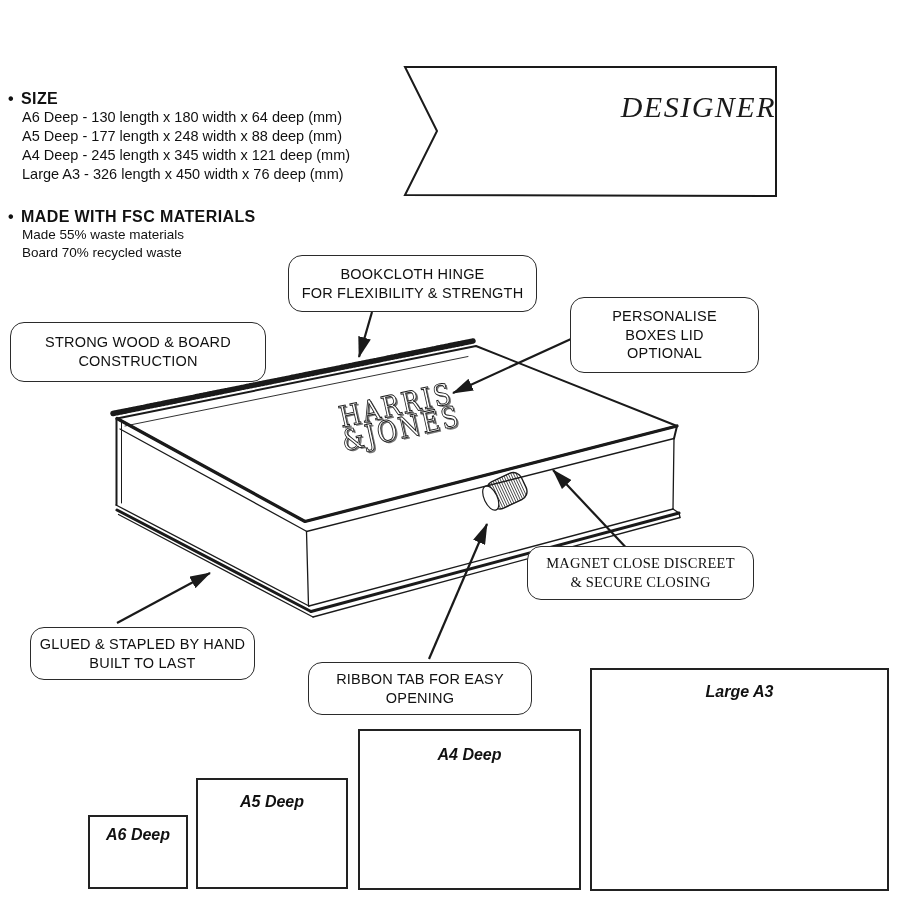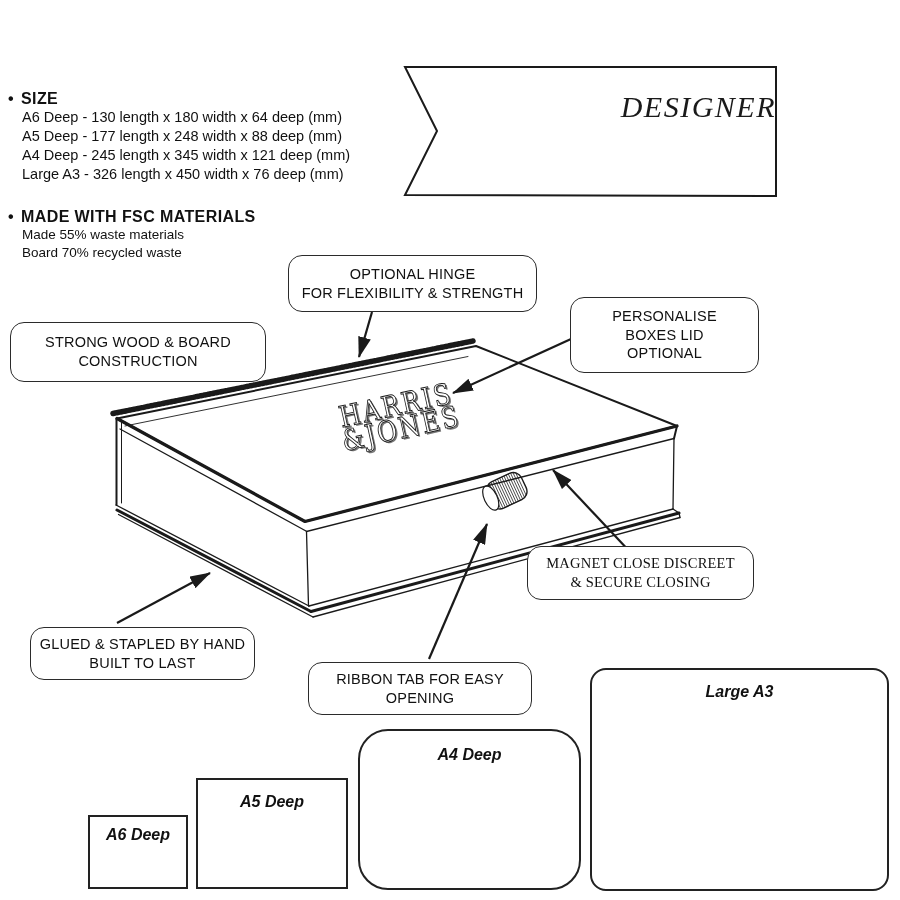--- a/index.html
+++ b/index.html
@@ -33,23 +33,23 @@
   #callout-ribbon      {left:308px;top:662px;width:222px;height:51px;}
 
   
   .size-box{position:absolute;z-index:2;background:#fff;border:2px solid #222;}
   .size-box .size-box-label{display:block;text-align:center;font-weight:bold;
       font-style:italic;font-size:16px;color:#111;}
   #size-box-a6{left:88px; top:815px;width:96px; height:70px;}
   #size-box-a6 .size-box-label{margin-top:9px;}
   #size-box-a5{left:196px;top:778px;width:148px;height:107px;}
   #size-box-a5 .size-box-label{margin-top:13px;}
-  #size-box-a4{left:358px;top:729px;width:219px;height:157px;border-radius:30px;}
+  #size-box-a4{left:358px;top:729px;width:219px;height:157px;}
   #size-box-a4 .size-box-label{margin-top:15px;}
-  #size-box-a3{left:590px;top:668px;width:295px;height:219px;border-radius:16px;}
+  #size-box-a3{left:590px;top:668px;width:295px;height:219px;}
   #size-box-a3 .size-box-label{margin-top:13px;}
 </style>
 </head>
 <body>
 
 <div id="canvas">
 
   <svg id="artwork" width="900" height="900" viewBox="0 0 900 900">
     <defs>
       <marker id="ah" markerUnits="userSpaceOnUse" markerWidth="22" markerHeight="13" refX="20" refY="6.5" orient="auto">
@@ -143,21 +143,21 @@
       <div>Made 55% waste materials</div>
       <div>Board 70% recycled waste</div>
     </div>
   </div>
 
   <div id="banner-text">
     <div>DESIGNER</div>
   </div>
 
   <div id="callout-bookcloth" class="callout">
-    <div>OPTIONAL HINGE</div>
+    <div>BOOKCLOTH HINGE</div>
     <div>FOR FLEXIBILITY &amp; STRENGTH</div>
   </div>
   <div id="callout-personalise" class="callout">
     <div>PERSONALISE</div>
     <div>BOXES LID</div>
     <div>OPTIONAL</div>
   </div>
   <div id="callout-construction" class="callout">
     <div>STRONG WOOD &amp; BOARD</div>
     <div>CONSTRUCTION</div>

